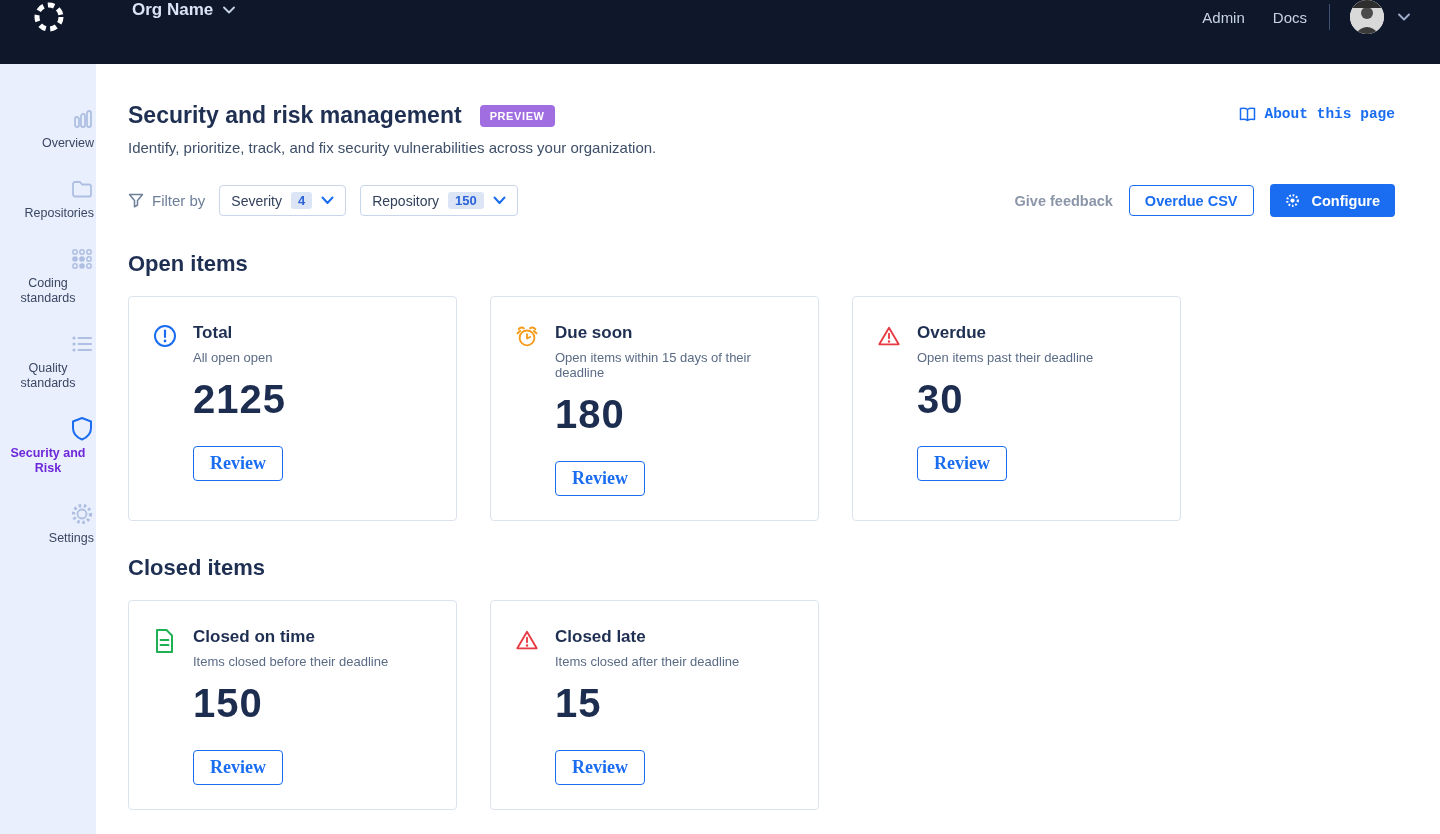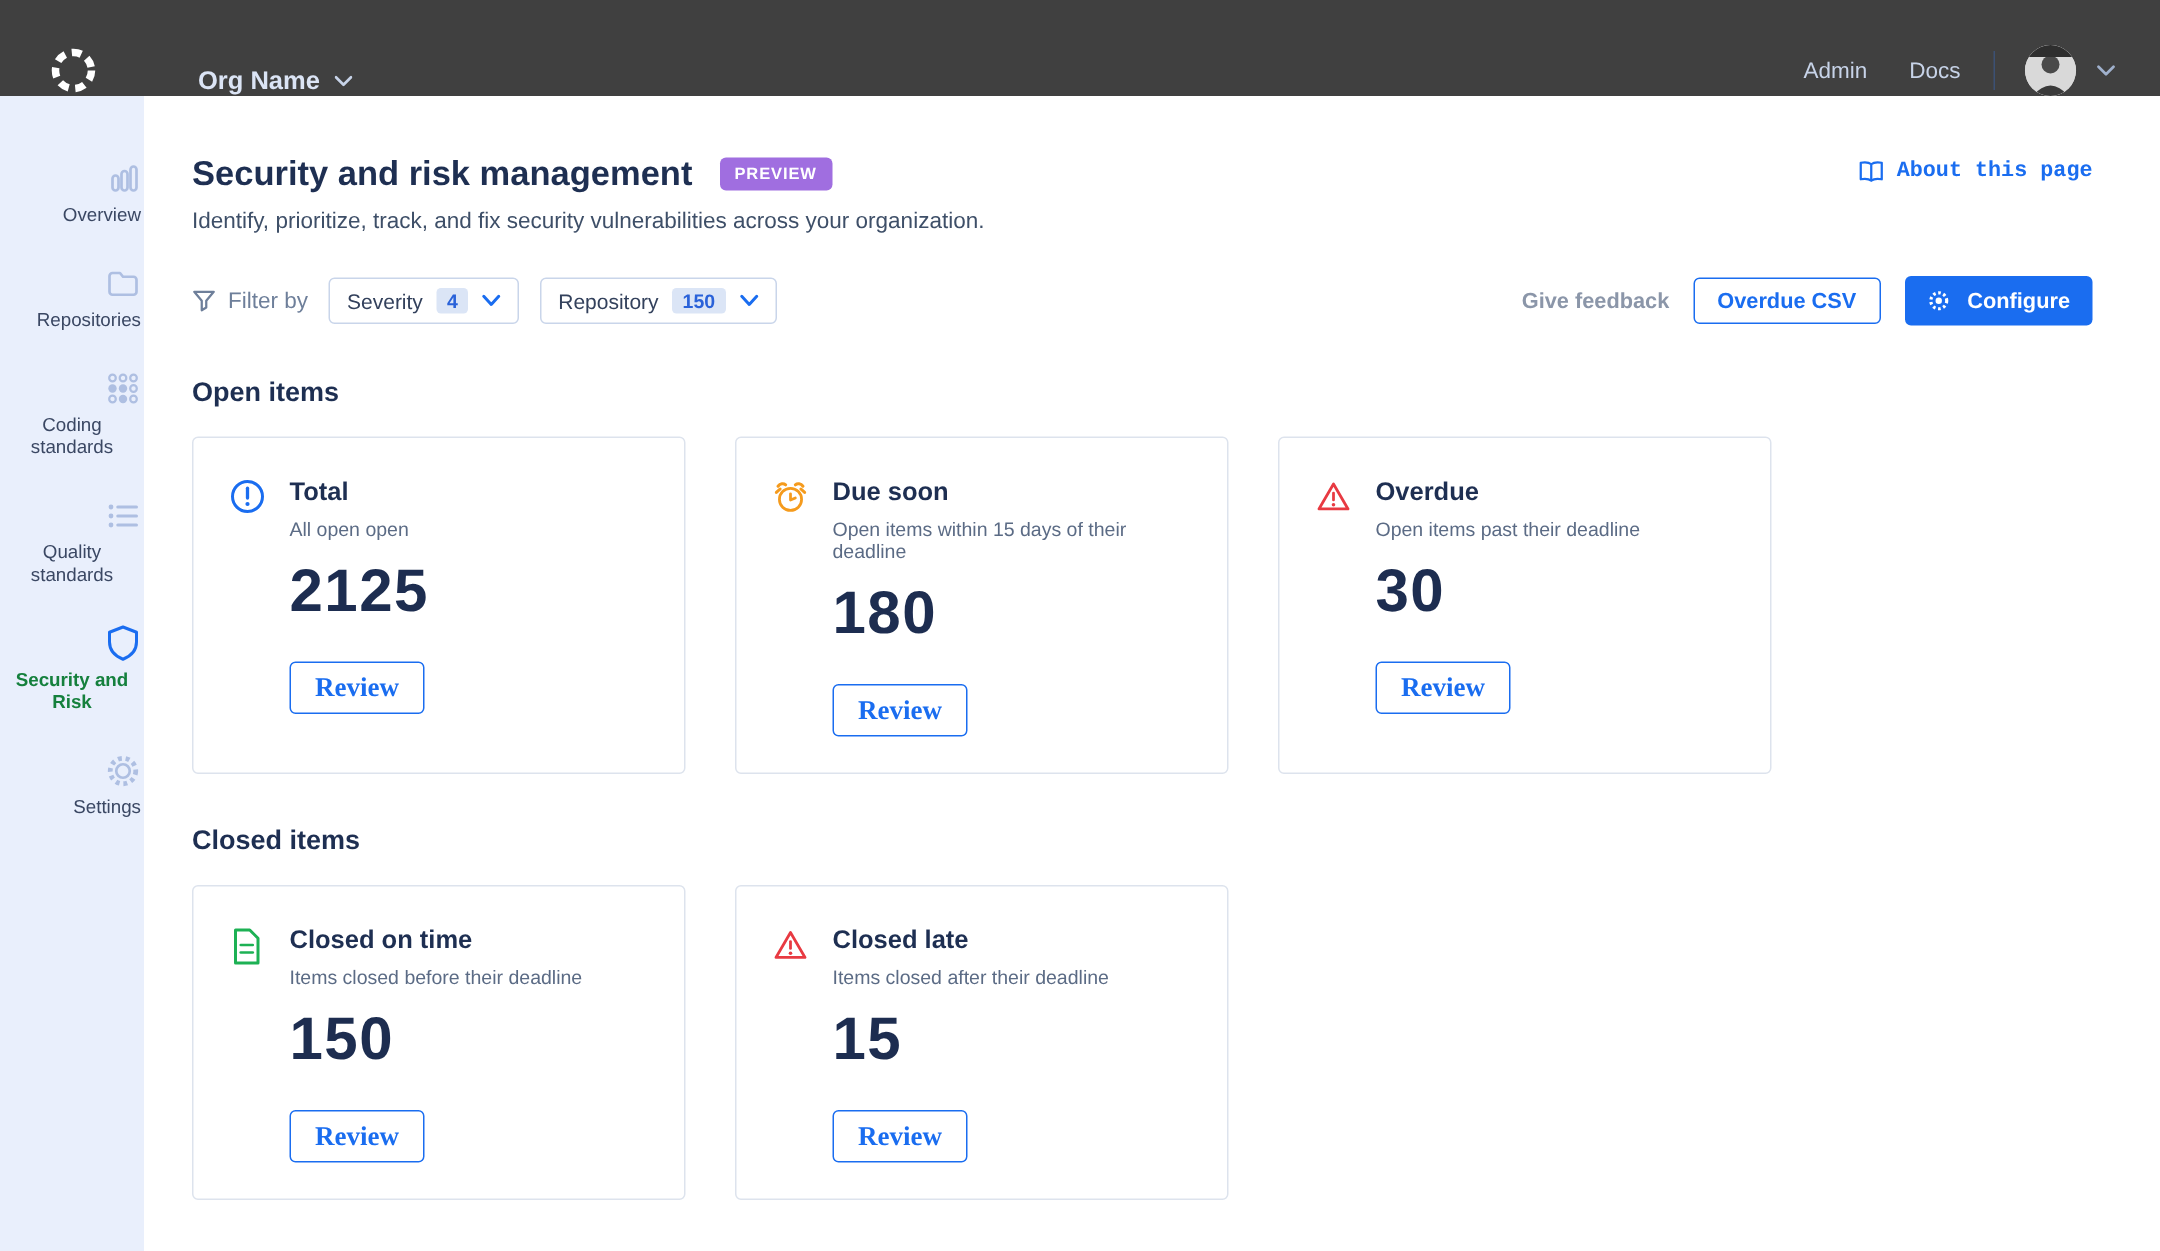--- a/index.html
+++ b/index.html
@@ -7,23 +7,23 @@
   body {
     font-family: "Liberation Sans", "DejaVu Sans", sans-serif;
     background: #ffffff;
     color: #1e2f52;
     overflow: hidden;
   }
 
   
   .navbar {
     height: 64px;
-    background: #404040;
+    background: #0f172a;
     display: flex;
-    align-items: flex-end;
+    align-items: flex-start;
     padding: 0 30px 0 32px;
   }
   .logo { width: 34px; height: 34px; display: block; }
   .org-btn {
     margin-left: 66px;
     display: flex; align-items: center; gap: 10px;
     color: #dbe4f5; font-size: 17px; font-weight: bold;
     cursor: pointer; background: none; border: none;
     font-family: inherit;
   }
@@ -51,21 +51,21 @@
   }
   .side-item {
     display: flex; flex-direction: column; align-items: flex-end;
     margin-bottom: 27px; cursor: pointer; width: 92px;
   }
   .side-item .s-icon { height: 22px; display: flex; align-items: center; justify-content: center; }
   .side-item .s-label {
     margin-top: 6px; font-size: 12.5px; color: #3a4763;
     text-align: center; line-height: 15px;
   }
-  .side-item.active .s-label { color: #15803d; font-weight: bold; }
+  .side-item.active .s-label { color: #6d28d9; font-weight: bold; }
 
   
   .main { flex: 1; padding: 38px 45px 0 32px; background: #fff; }
 
   .page-head { display: flex; align-items: flex-start; }
   .title-wrap { display: flex; align-items: center; gap: 18px; }
   .page-title { font-size: 23px; font-weight: bold; color: #1e2f52; }
   .preview-badge {
     background: #a06ee0; color: #fff; font-size: 11px; font-weight: bold;
     letter-spacing: 0.6px; padding: 5px 10px; border-radius: 4px;
@@ -101,21 +101,21 @@
     font-size: 14.5px; font-weight: bold; border-radius: 4px;
     padding: 6px 15px; height: 31px; cursor: pointer; font-family: inherit;
   }
   .btn-primary {
     background: #1a6df0; color: #fff; border: none; border-radius: 4px;
     font-size: 14.5px; font-weight: bold; padding: 7px 15px; height: 33px;
     display: flex; align-items: center; gap: 12px; cursor: pointer; font-family: inherit;
   }
 
   
-  .section-heading { margin-top: 34px; font-size: 18px; font-weight: bold; color: #1e2f52; }
+  .section-heading { margin-top: 34px; font-size: 22px; font-weight: bold; color: #1e2f52; }
   .cards { display: flex; gap: 33px; margin-top: 19px; }
   .card {
     width: 329px; min-height: 200px;
     border: 1px solid #dde3ed; border-radius: 4px; background: #fff;
     padding: 26px 24px 24px 24px;
     display: flex; align-items: flex-start;
   }
   .card-icon { width: 24px; margin-top: 1px; flex: none; display: flex; }
   .card-body { margin-left: 16px; }
   .card-title { font-size: 17px; font-weight: bold; color: #1e2f52; }

